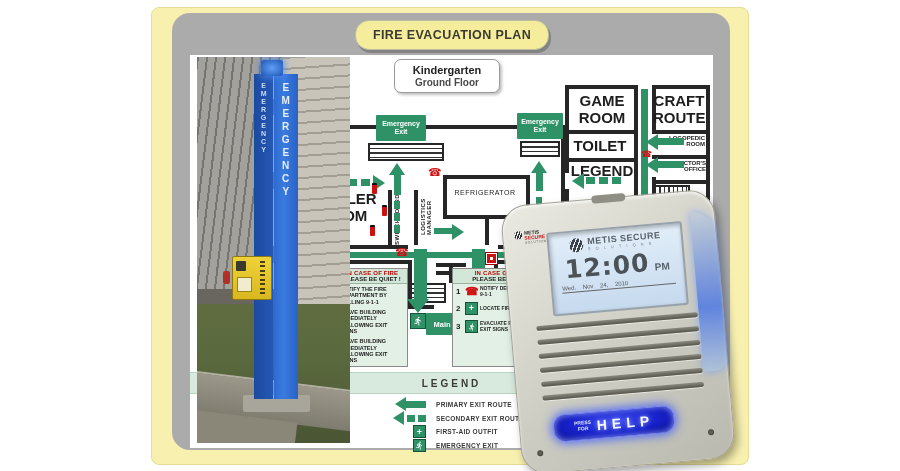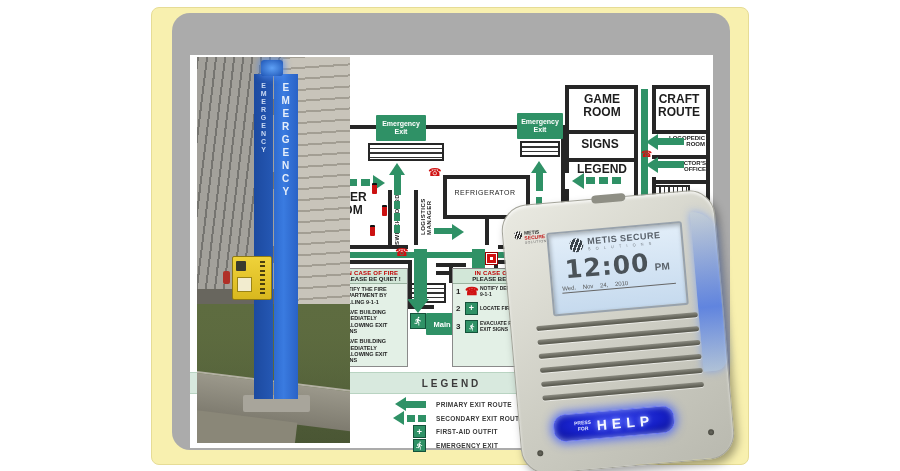--- a/index.html
+++ b/index.html
@@ -17,21 +17,21 @@
   
   .plan{position:absolute;left:350px;top:57px;width:363px;height:315px;z-index:3;}
   .wall{position:absolute;background:#262626;}
   .hstripe{position:absolute;background:#fff repeating-linear-gradient(180deg,transparent 0 3px,#333 3px 4.5px);border:2px solid #262626;}
   .vstripe{position:absolute;background:#fff repeating-linear-gradient(90deg,transparent 0 3px,#333 3px 4.5px);border:2px solid #262626;}
   .kbox{position:absolute;left:44px;top:2px;width:104px;height:32px;background:#fff;border:1px solid #9a9a9a;border-radius:7px;
         box-shadow:2px 2px 3px rgba(0,0,0,.25);display:flex;flex-direction:column;align-items:center;justify-content:center;line-height:1.15;}
   .kbox .l1{font-size:11px;font-weight:bold;color:#222;}
   .kbox .l2{font-size:10px;color:#4a4a4a;font-weight:bold;}
   .room{position:absolute;color:#1d1d1d;font-weight:bold;text-align:center;line-height:1.1;}
-  .r9{font-size:12px;} .r6{font-size:6px;line-height:1.05;} .r7{font-size:7px;font-weight:normal;letter-spacing:.5px;}
+  .r9{font-size:15px;} .r6{font-size:6px;line-height:1.05;} .r7{font-size:7px;font-weight:normal;letter-spacing:.5px;}
   .vtext{writing-mode:vertical-rl;transform:rotate(180deg);font-size:6px;font-weight:bold;color:#222;letter-spacing:.5px;}
   .exit-sign{position:absolute;background:#2F9166;color:#fff;font-size:7px;font-weight:bold;text-align:center;line-height:1.2;
              display:flex;align-items:center;justify-content:center;border-radius:1px;}
   .gbar{position:absolute;background:#2F9166;}
   .gdash{position:absolute;background:#2F9166;}
   .head-left{position:absolute;width:0;height:0;border-top:8px solid transparent;border-bottom:8px solid transparent;border-right:12px solid #2F9166;}
   .head-right{position:absolute;width:0;height:0;border-top:8px solid transparent;border-bottom:8px solid transparent;border-left:12px solid #2F9166;}
   .head-up{position:absolute;width:0;height:0;border-left:8px solid transparent;border-right:8px solid transparent;border-bottom:12px solid #2F9166;}
   .head-down{position:absolute;width:0;height:0;border-left:11px solid transparent;border-right:11px solid transparent;border-top:14px solid #2F9166;}
   .phone{position:absolute;color:#D01212;font-size:11px;line-height:1;}
@@ -127,20 +127,21 @@
   .hp-big{font-size:14px;font-weight:bold;color:#F5F7FF;letter-spacing:5px;text-shadow:0 0 5px #9FB3FF;}
   .screw{position:absolute;width:6px;height:6px;border-radius:50%;background:radial-gradient(#6A6A60,#3A3A32);}
 </style>
 </head>
 <body>
 
 <div class="page">
   <div class="card"></div>
   <div class="panel"></div>
   <div class="content"></div>
+  <div class="pill">FIRE EVACUATION PLAN</div>
 
   <div class="plan" id="plan">
       <div class="wall" style="left: 215px; top: 28px; width: 73px; height: 4px;"></div>
       <div class="wall" style="left: 302px; top: 28px; width: 58px; height: 4px;"></div>
       <div class="wall" style="left: 356px; top: 28px; width: 4px; height: 192px;"></div>
       <div class="wall" style="left: 215px; top: 28px; width: 4px; height: 88px;"></div>
       <div class="wall" style="left: 215px; top: 132px; width: 4px; height: 32px;"></div>
       <div class="wall" style="left: 284px; top: 28px; width: 4px; height: 136px;"></div>
       <div class="wall" style="left: 302px; top: 28px; width: 4px; height: 45px;"></div>
       <div class="wall" style="left: 215px; top: 73px; width: 73px; height: 4px;"></div>
@@ -171,24 +172,28 @@
       <div class="wall" style="left: 118px; top: 248px; width: 30px; height: 4px;"></div>
       <div class="wall" style="left: 86px; top: 206px; width: 30px; height: 4px;"></div>
       <div class="wall" style="left: 86px; top: 214px; width: 30px; height: 4px;"></div>
       <div class="wall" style="left: 99px; top: 206px; width: 4px; height: 20px;"></div>
       <div class="hstripe" style="left: 18px; top: 86px; width: 72px; height: 14px;"></div>
       <div class="hstripe" style="left: 170px; top: 84px; width: 36px; height: 12px;"></div>
       <div class="hstripe" style="left: 60px; top: 226px; width: 32px; height: 16px;"></div>
       <div class="hstripe" style="left: 104px; top: 226px; width: 32px; height: 16px;"></div>
       <div class="vstripe" style="left: 304px; top: 128px; width: 32px; height: 9px;"></div>
 
+    <div class="kbox">
+      <div class="l1">Kindergarten</div>
+      <div class="l2">Ground Floor</div>
+    </div>
 
     <div class="room r9" style="left:222px;top:36px;width:60px;">GAME ROOM</div>
     <div class="room r9" style="left:303px;top:36px;width:52px;">CRAFT ROUTE</div>
-    <div class="room r9" style="left:220px;top:81px;width:60px;">SIGNS</div>
+    <div class="room r9" style="left:220px;top:81px;width:60px;">TOILET</div>
     <div class="room r9" style="left:220px;top:106px;width:64px;">LEGEND</div>
     <div class="room r6" style="left:305px;top:78px;width:50px;text-align:right;">LOGOPEDIC ROOM</div>
     <div class="room r6" style="left:308px;top:103px;width:48px;text-align:right;">DIRECTOR'S OFFICE</div>
     <div class="room r7" style="left:95px;top:132px;width:80px;">REFRIGERATOR</div>
     <div class="vtext" style="position:absolute;left:44px;top:136px;height:52px;">SWITCHBOARD</div>
     <div class="vtext" style="position:absolute;left:70px;top:130px;height:48px;width:18px;">LOGISTICS MANAGER</div>
     <div class="room r9" style="left:-30px;top:134px;width:48px;">BOILER ROOM</div>
 
     <div class="exit-sign" style="left:26px;top:58px;width:50px;height:26px;">Emergency Exit</div>
     <div class="exit-sign" style="left:167px;top:56px;width:46px;height:26px;">Emergency Exit</div>

